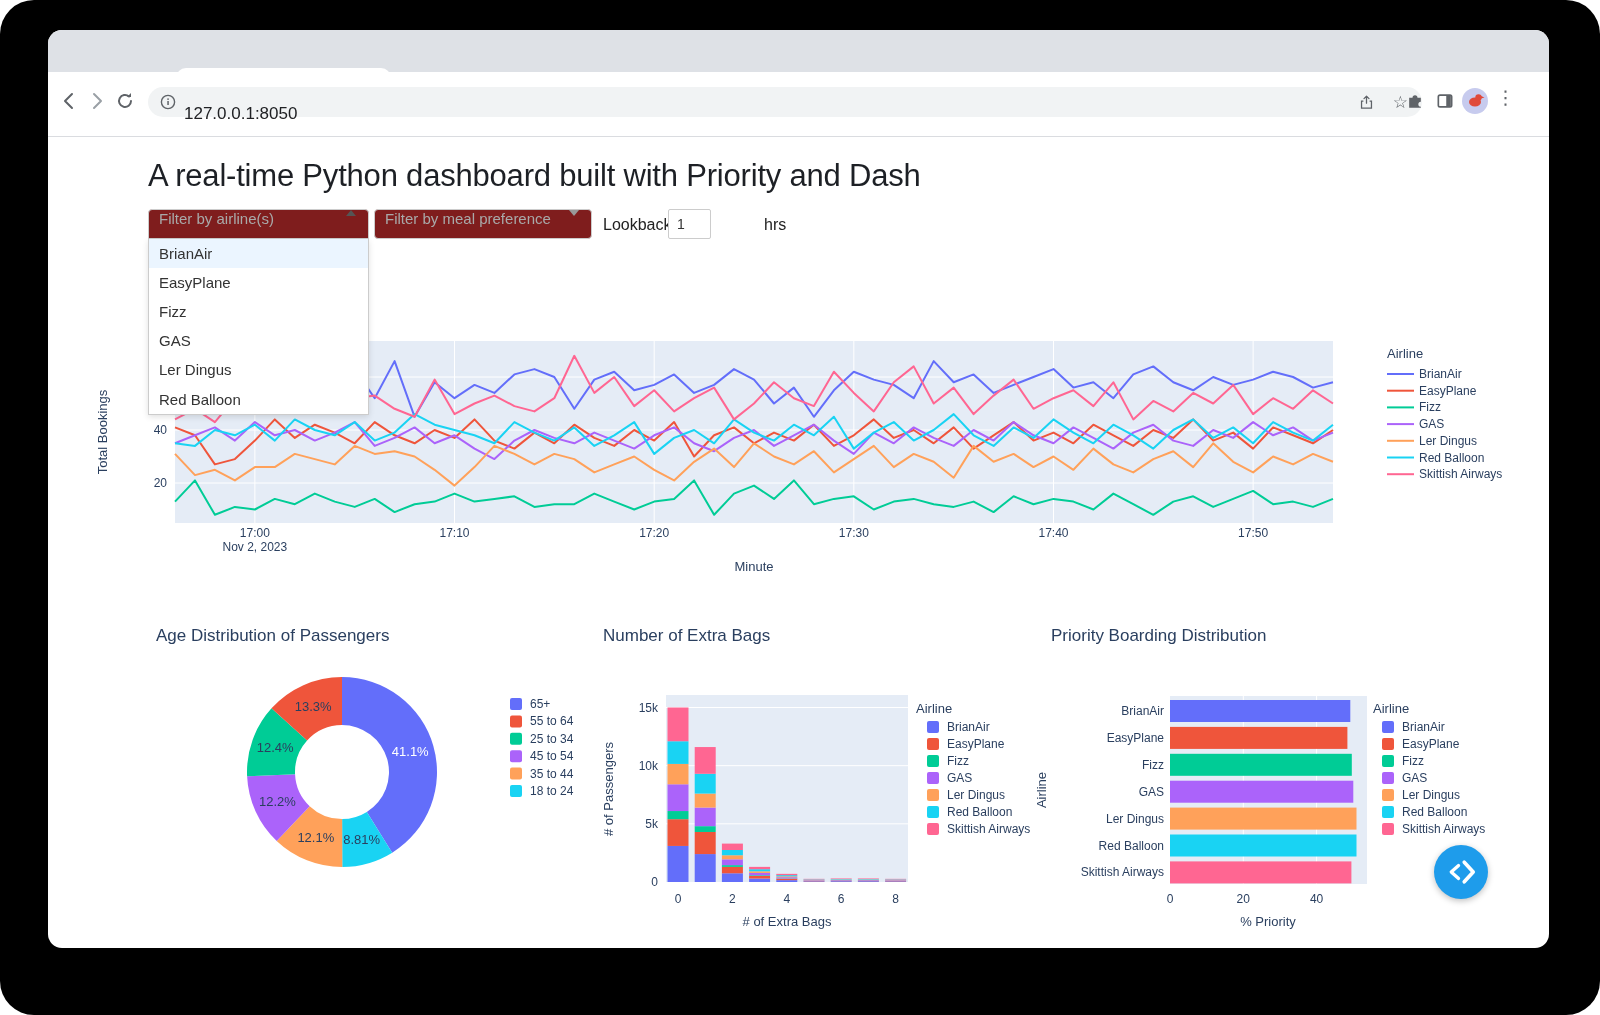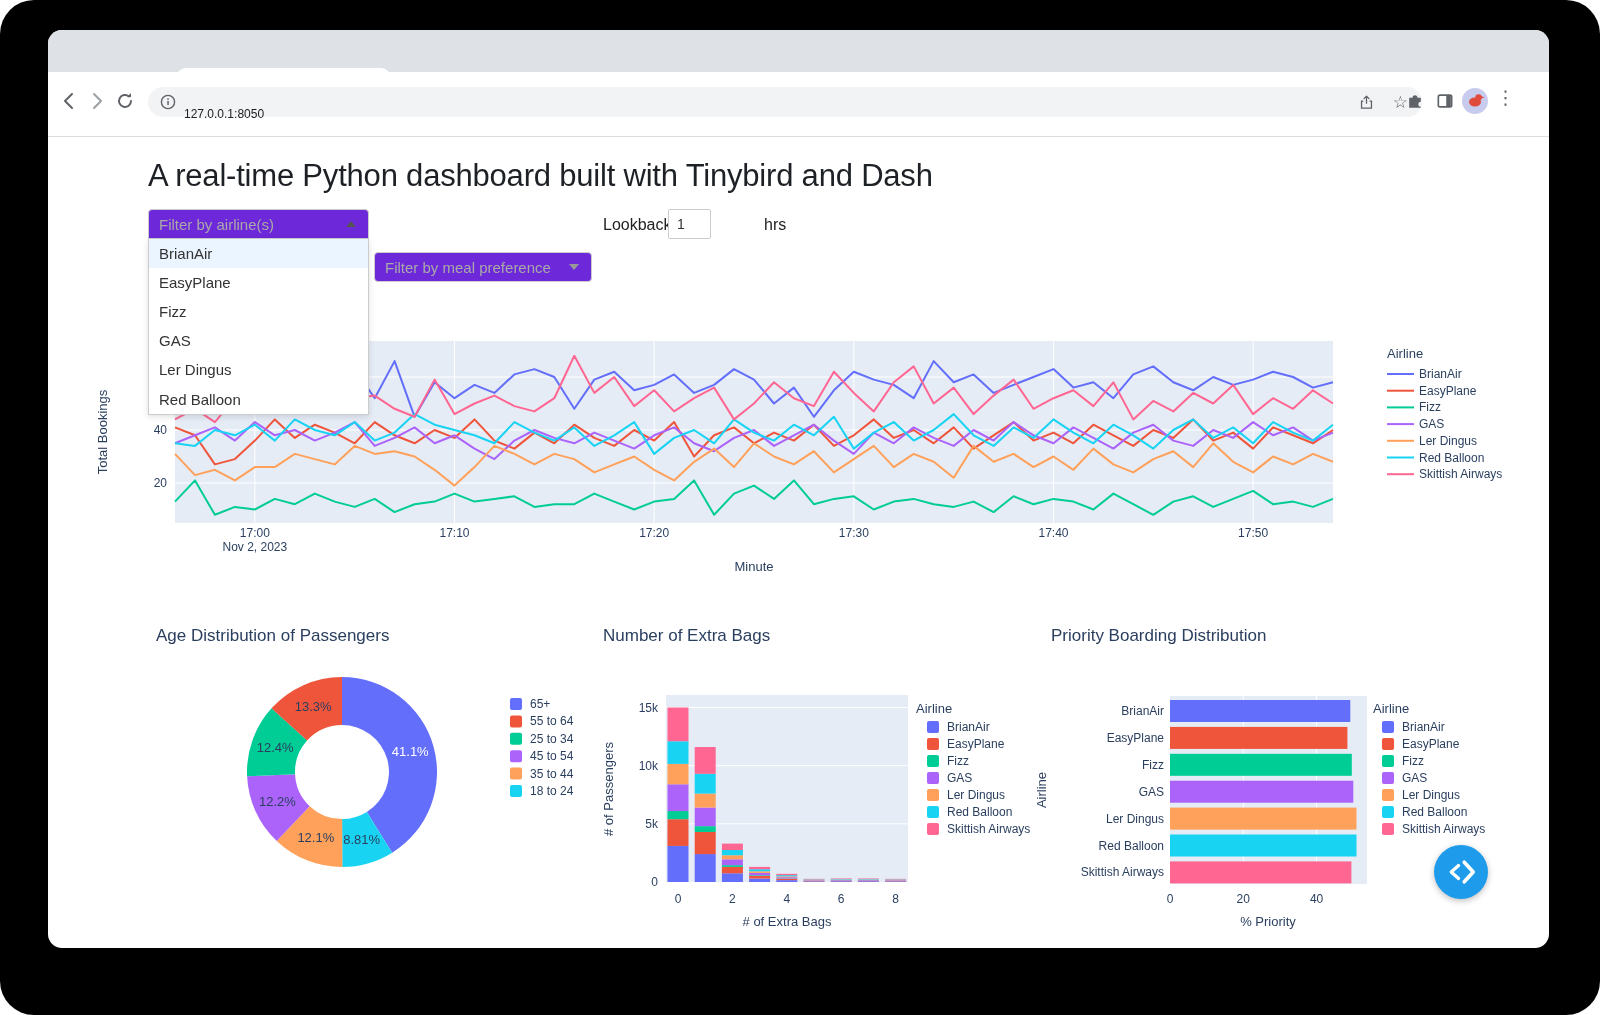--- a/index.html
+++ b/index.html
@@ -15,26 +15,26 @@
   .favicon{width:16px;height:16px;border-radius:50%;background:#23252d;margin-left:14px;position:relative;}
   .favicon:after{content:"";position:absolute;left:4px;top:7px;width:2px;height:5px;background:#fff;
        box-shadow:3px -2px 0 #fff,6px -4px 0 #fff;}
   .tab-title{font-size:13px;color:#3c4043;margin-left:10px;flex:1;}
   .tab-close{font-size:15px;color:#5f6368;margin-right:12px;cursor:pointer;}
   .strip-btn{position:absolute;top:44px;font-size:18px;color:#44474a;line-height:20px;}
   .toolbar{position:absolute;left:0;top:42px;width:100%;height:64px;background:#fff;border-bottom:1px solid #DADCE0;}
   .navic{position:absolute;top:17px;width:24px;height:24px;}
   .urlbar{position:absolute;left:100px;top:15px;width:1274px;height:30px;background:#F1F3F4;
           border-radius:15px;display:flex;align-items:center;}
-  .url-text{font-size:12px;color:#202124;margin-left:8px;flex:1;margin-top:23px;}
+  .url-text{font-size:17px;color:#202124;margin-left:8px;flex:1;margin-top:23px;}
   .glyph-btn{position:absolute;top:14px;font-size:17px;color:#5f6368;}
   .page-title{position:absolute;left:148px;top:137px;font-size:31px;font-weight:500;color:#1d2025;
               letter-spacing:-0.2px;}
-  .dd{position:absolute;top:209px;height:30px;background:#6d28d9;border:1px solid #ccc;border-radius:4px;
-      display:flex;align-items:center;box-sizing:border-box;}
+  .dd{position:absolute;top:209px;height:30px;background:#7f1d1d;border:1px solid #ccc;border-radius:4px;
+      display:flex;align-items:flex-start;box-sizing:border-box;}
   .dd .ph{font-size:15px;color:#a9a9a9;margin-left:10px;flex:1;}
   .caret-up{width:0;height:0;border-left:5px solid transparent;border-right:5px solid transparent;
       border-bottom:6px solid #555;margin-right:12px;}
   .caret-down{width:0;height:0;border-left:5px solid transparent;border-right:5px solid transparent;
       border-top:6px solid #999;margin-right:12px;}
   .lb-label{position:absolute;top:216px;font-size:16px;color:#222;}
   .lb-input{position:absolute;left:668px;top:209px;width:43px;height:30px;border:1px solid #ccc;
       border-radius:2px;box-sizing:border-box;font-size:14px;padding-left:8px;color:#333;
       font-family:"Liberation Sans",sans-serif;}
   .menu{position:absolute;left:148px;top:239px;width:221px;height:176px;background:#fff;
@@ -101,27 +101,27 @@
     <svg class="navic" style="left:1414px;top:16px;width:26px;height:26px;" viewBox="0 0 26 26">
         <circle cx="13" cy="13" r="13" fill="#C7CBEE"></circle>
         <ellipse cx="13" cy="14" rx="6" ry="4.5" fill="#E04A3A"></ellipse>
         <circle cx="16.5" cy="9.5" r="3.2" fill="#E04A3A"></circle>
         <path d="M19 8 L22.5 9.5 L19 10.5 z" fill="#E04A3A"></path>
       </svg>
     <div class="glyph-btn" style="left:1448px;font-size:19px;">⋮</div>
   </div>
 </div>
 
-<h1 class="page-title">A real-time Python dashboard built with Tinybird and Dash</h1>
+<h1 class="page-title">A real-time Python dashboard built with Priority and Dash</h1>
 
 <div class="dd" style="left:148px;width:221px;border-radius:4px 4px 0 0;">
   <div class="ph">Filter by airline(s)</div>
   <div class="caret-up"></div>
 </div>
-<div class="dd" style="left:374px;width:218px;margin-top:43px;">
+<div class="dd" style="left:374px;width:218px;">
   <div class="ph">Filter by meal preference</div>
   <div class="caret-down"></div>
 </div>
 <div class="lb-label" style="left:603px;">Lookback</div>
 <input class="lb-input" value="1" style="">
 <div class="lb-label" style="left:720px;margin-left:44px;">hrs</div>
 
 <div class="menu" id="airline-menu">
     <div class="opt hl">BrianAir</div>
     <div class="opt">EasyPlane</div>

